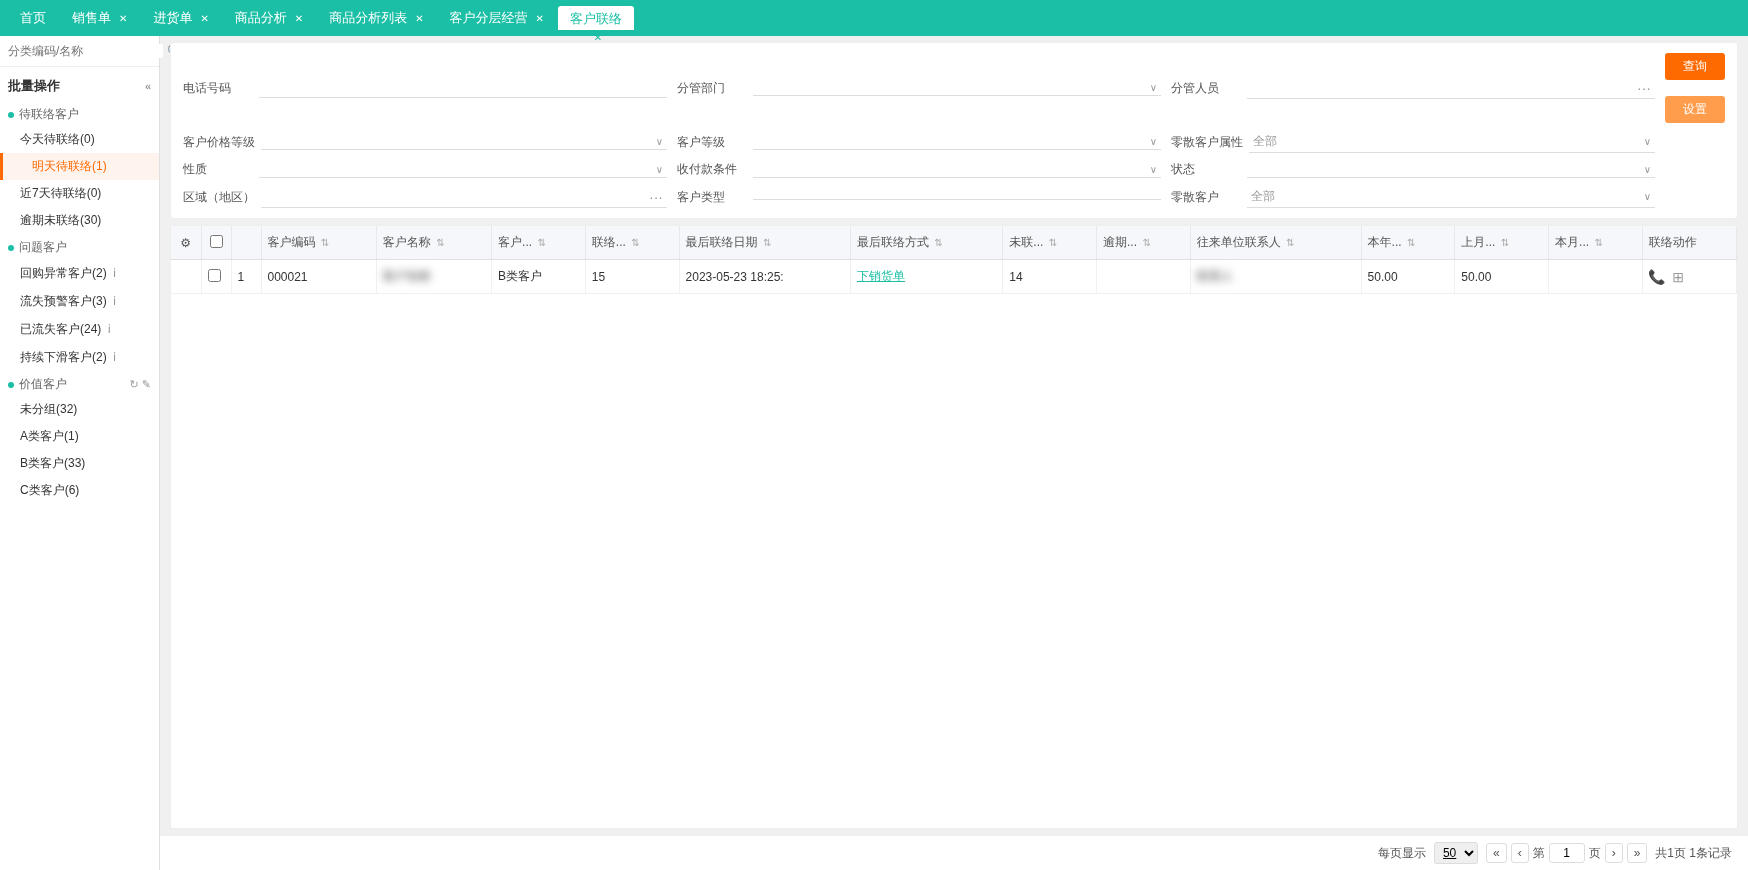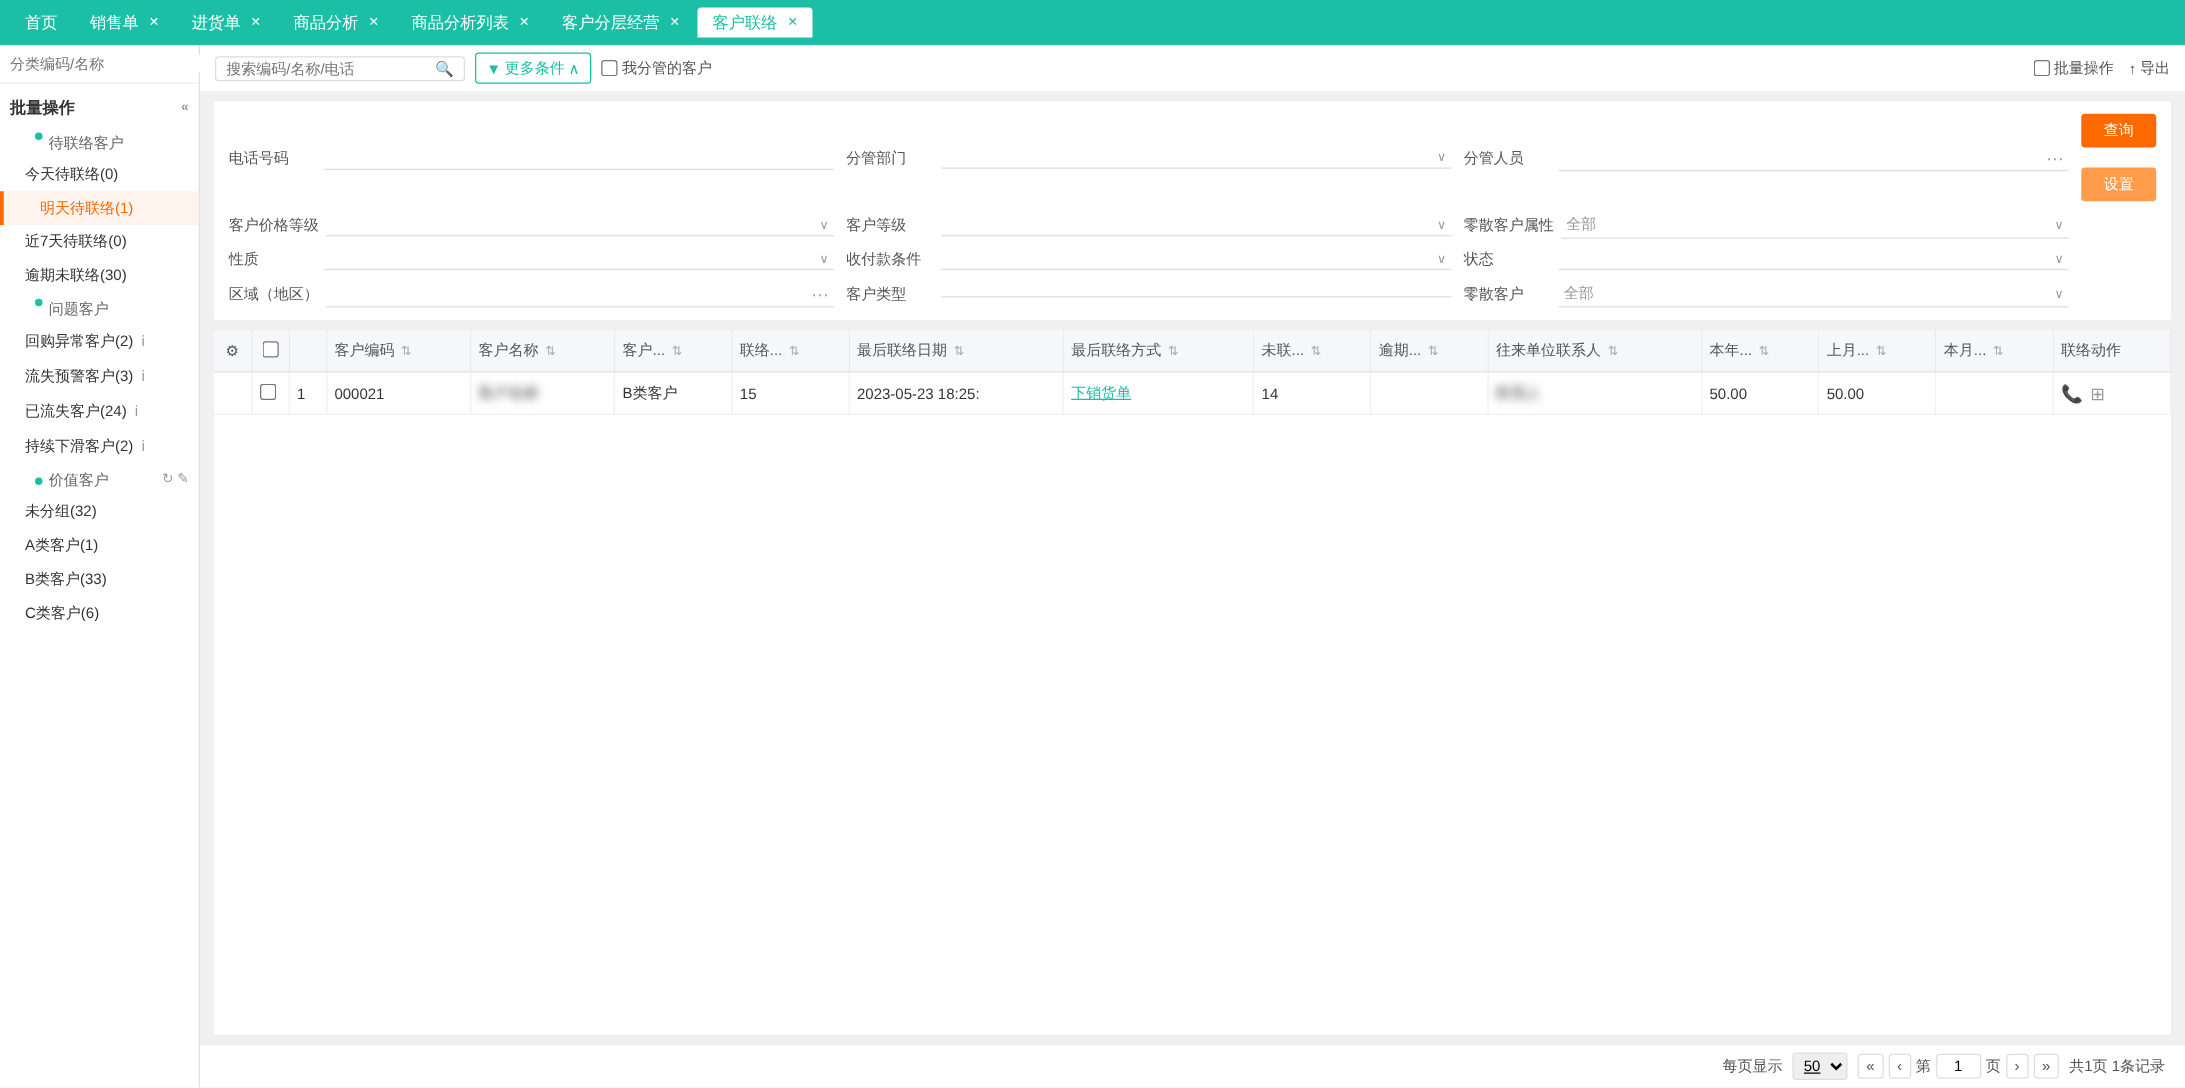--- a/index.html
+++ b/index.html
@@ -18,21 +18,21 @@
       padding: 4px 12px;
       color: white;
       cursor: pointer;
       border-radius: 3px 3px 0 0;
       font-size: 13px;
       display: flex;
       align-items: center;
       gap: 4px;
       height: 24px;
     }
-    .nav-item.active { background: #fff; color: #1abfa5; }
+    .nav-item.active { background: #fff; color: #1abfa5; flex-direction: column; }
     .nav-item .close-x { font-size: 10px; color: inherit; margin-left: 4px; }
     .nav-home { color: white; font-size: 13px; }
 
     
     .main-layout {
       display: flex;
       height: calc(100vh - 36px);
       background: #f0f0f0;
     }
 
@@ -68,24 +68,24 @@
       padding: 6px 8px;
       font-weight: bold;
       font-size: 13px;
       cursor: pointer;
       justify-content: space-between;
     }
     .sidebar-section-header .collapse-icon { color: #999; font-size: 11px; }
 
     .sidebar-group-label {
       display: flex;
+      align-items: center;
       padding: 5px 8px 3px 8px;
       color: #666;
       font-size: 12px;
-      margin-left: 20px;
     }
     .sidebar-group-label .dot { width: 6px; height: 6px; background: #1abfa5; border-radius: 50%; margin-right: 5px; }
 
     .sidebar-item {
       padding: 5px 8px 5px 20px;
       cursor: pointer;
       color: #333;
       font-size: 12px;
     }
     .sidebar-item.active { background: #fff3ee; color: #ff6a00; border-left: 3px solid #ff6a00; padding-left: 29px; }
@@ -408,45 +408,20 @@
       </div>
       <div class="sidebar-item">未分组(32)</div>
       <div class="sidebar-item">A类客户(1)</div>
       <div class="sidebar-item">B类客户(33)</div>
       <div class="sidebar-item">C类客户(6)</div>
     </div>
   </div>
 
   <div class="content-area">
 
-    <div class="toolbar">
-      <div class="toolbar-search">
-        <input type="text" placeholder="搜索编码/名称/电话" style="">
-        <span style="color:#1abfa5;">🔍</span>
-      </div>
-      <div class="filter-btn">
-        <span>▼</span>
-        <span>更多条件</span>
-        <span>∧</span>
-      </div>
-      <div class="my-customers">
-        <input type="checkbox" style="">
-        <span>我分管的客户</span>
-      </div>
-      <div class="toolbar-right">
-        <div class="batch-op">
-          <input type="checkbox" style="">
-          <span>批量操作</span>
-        </div>
-        <div class="export-btn">
-          <span>↑</span>
-          <span>导出</span>
-        </div>
-      </div>
-    </div>
 
     <div class="filter-panel">
 
       <div class="filter-row">
         <div class="filter-cell">
           <span class="filter-label">电话号码</span>
           <input class="filter-input" type="text" style="">
         </div>
         <div class="filter-cell">
           <span class="filter-label">分管部门</span>

